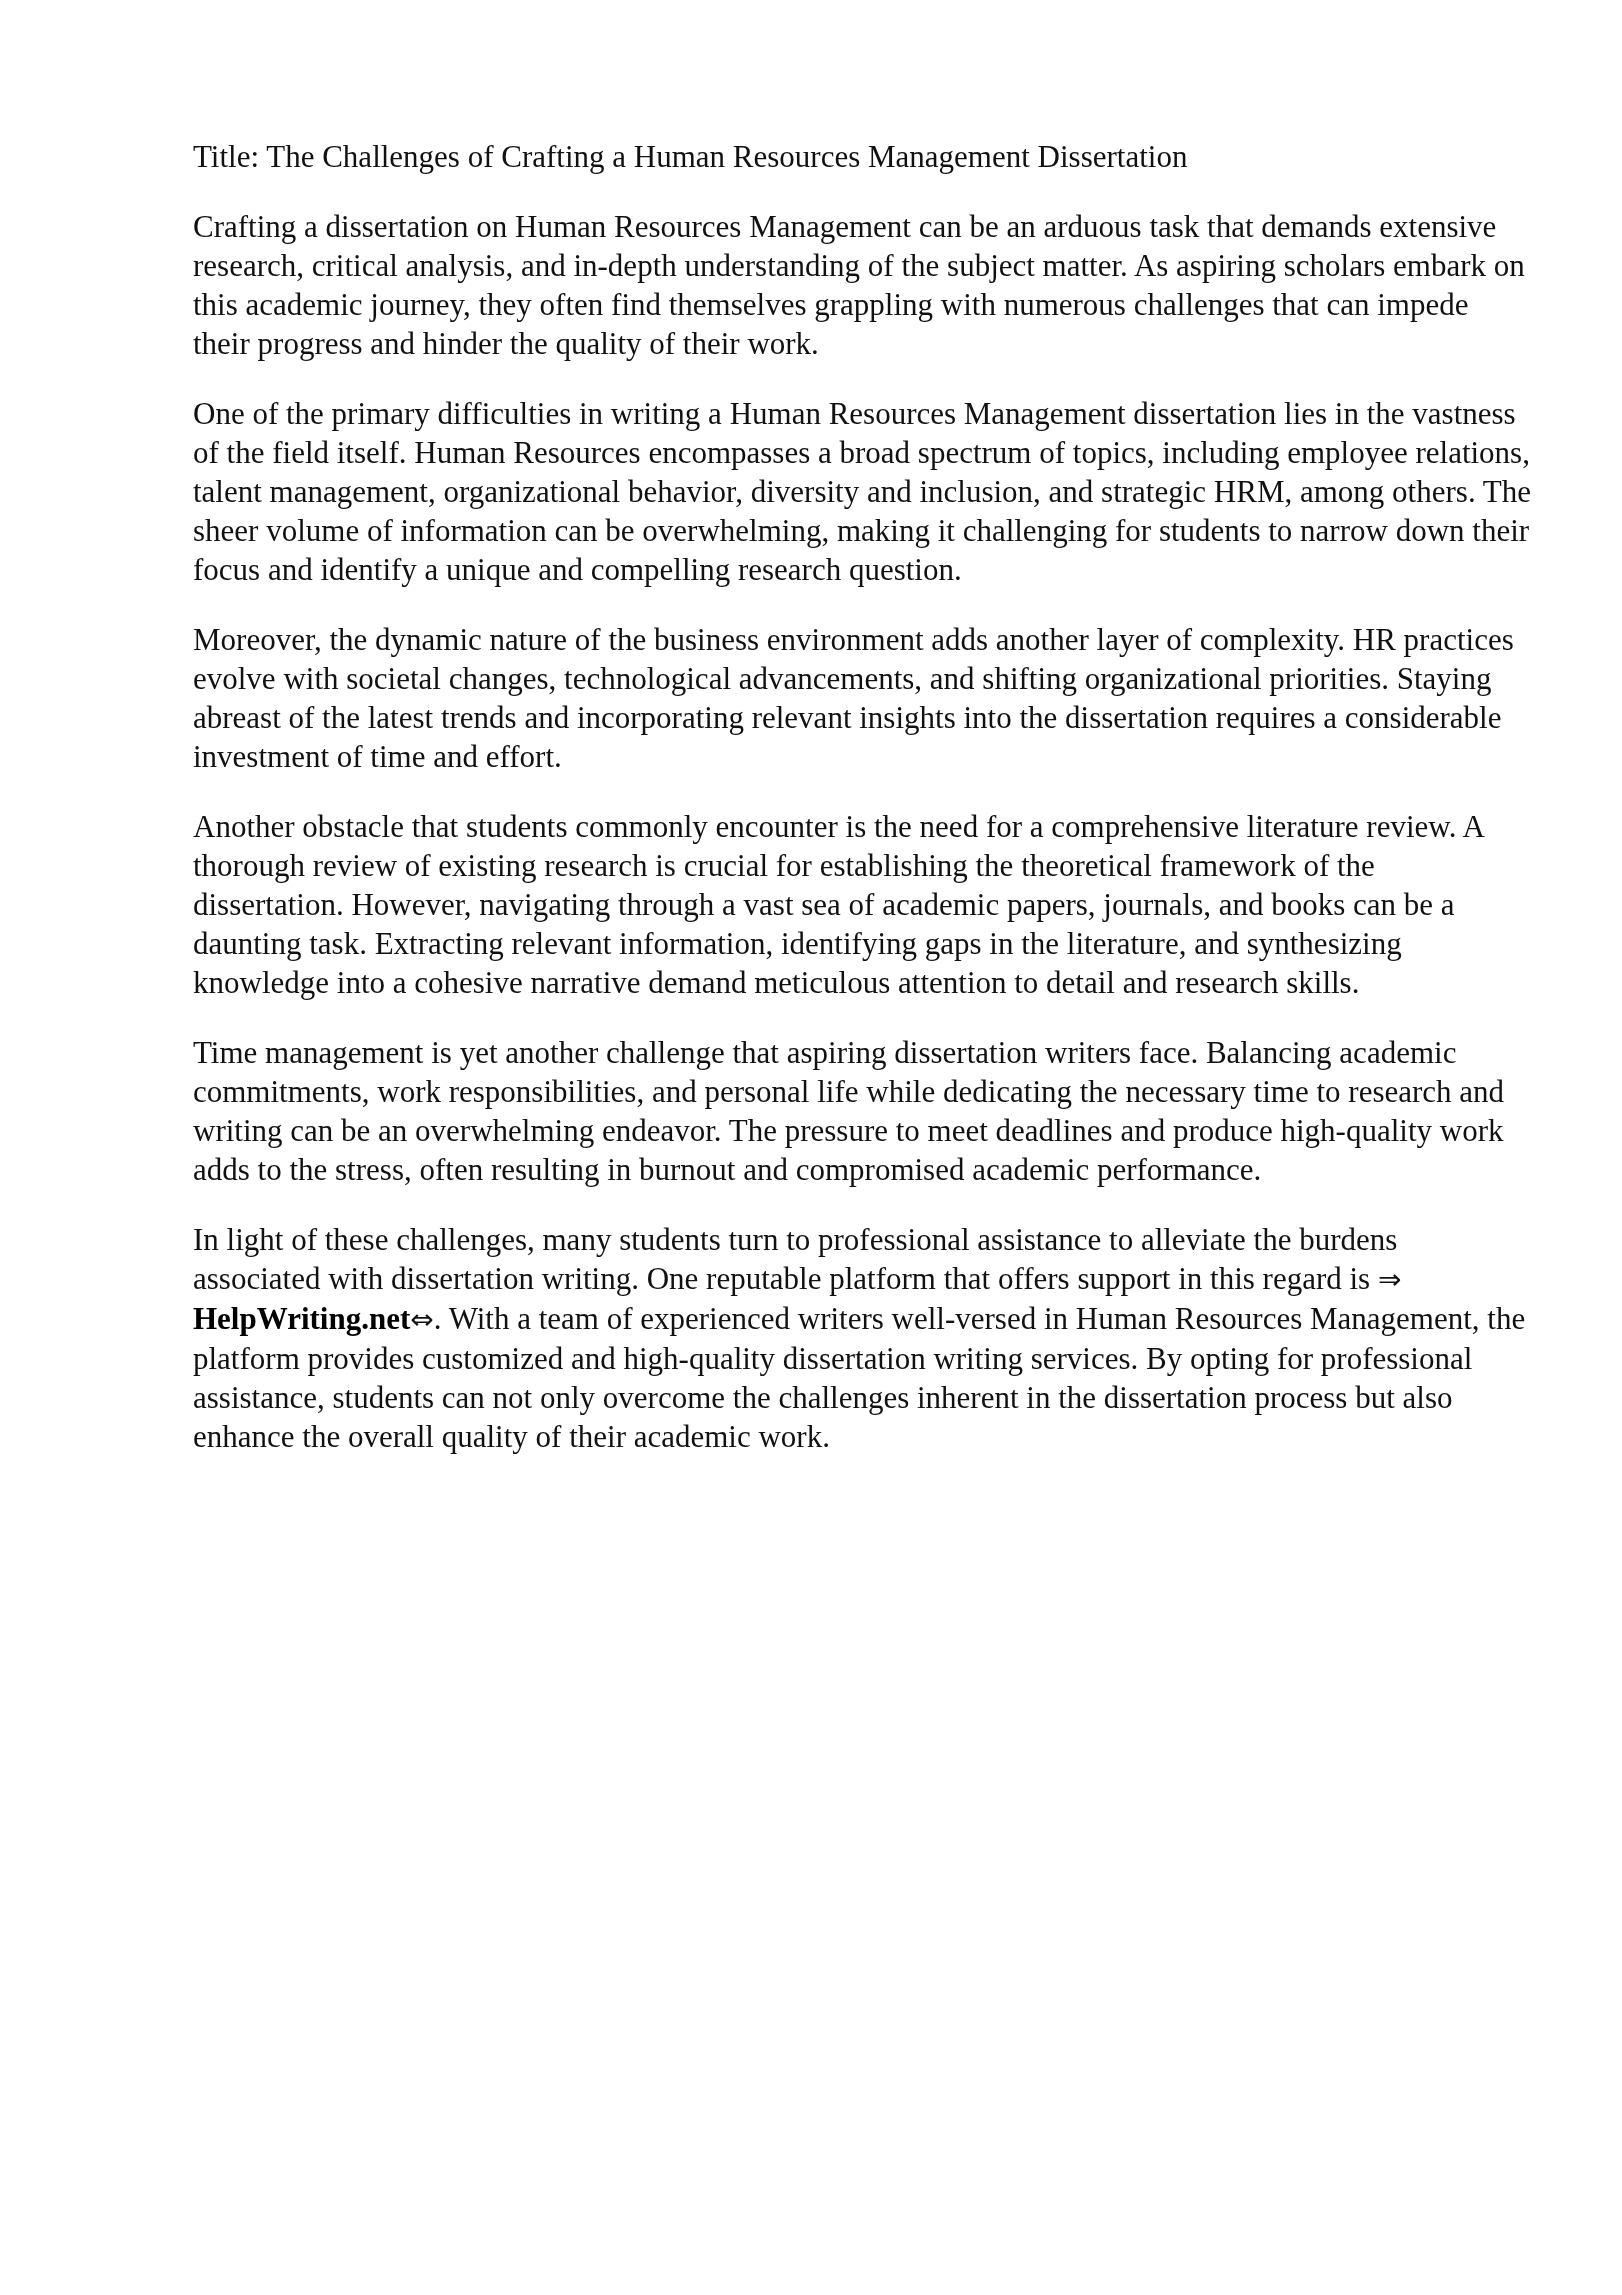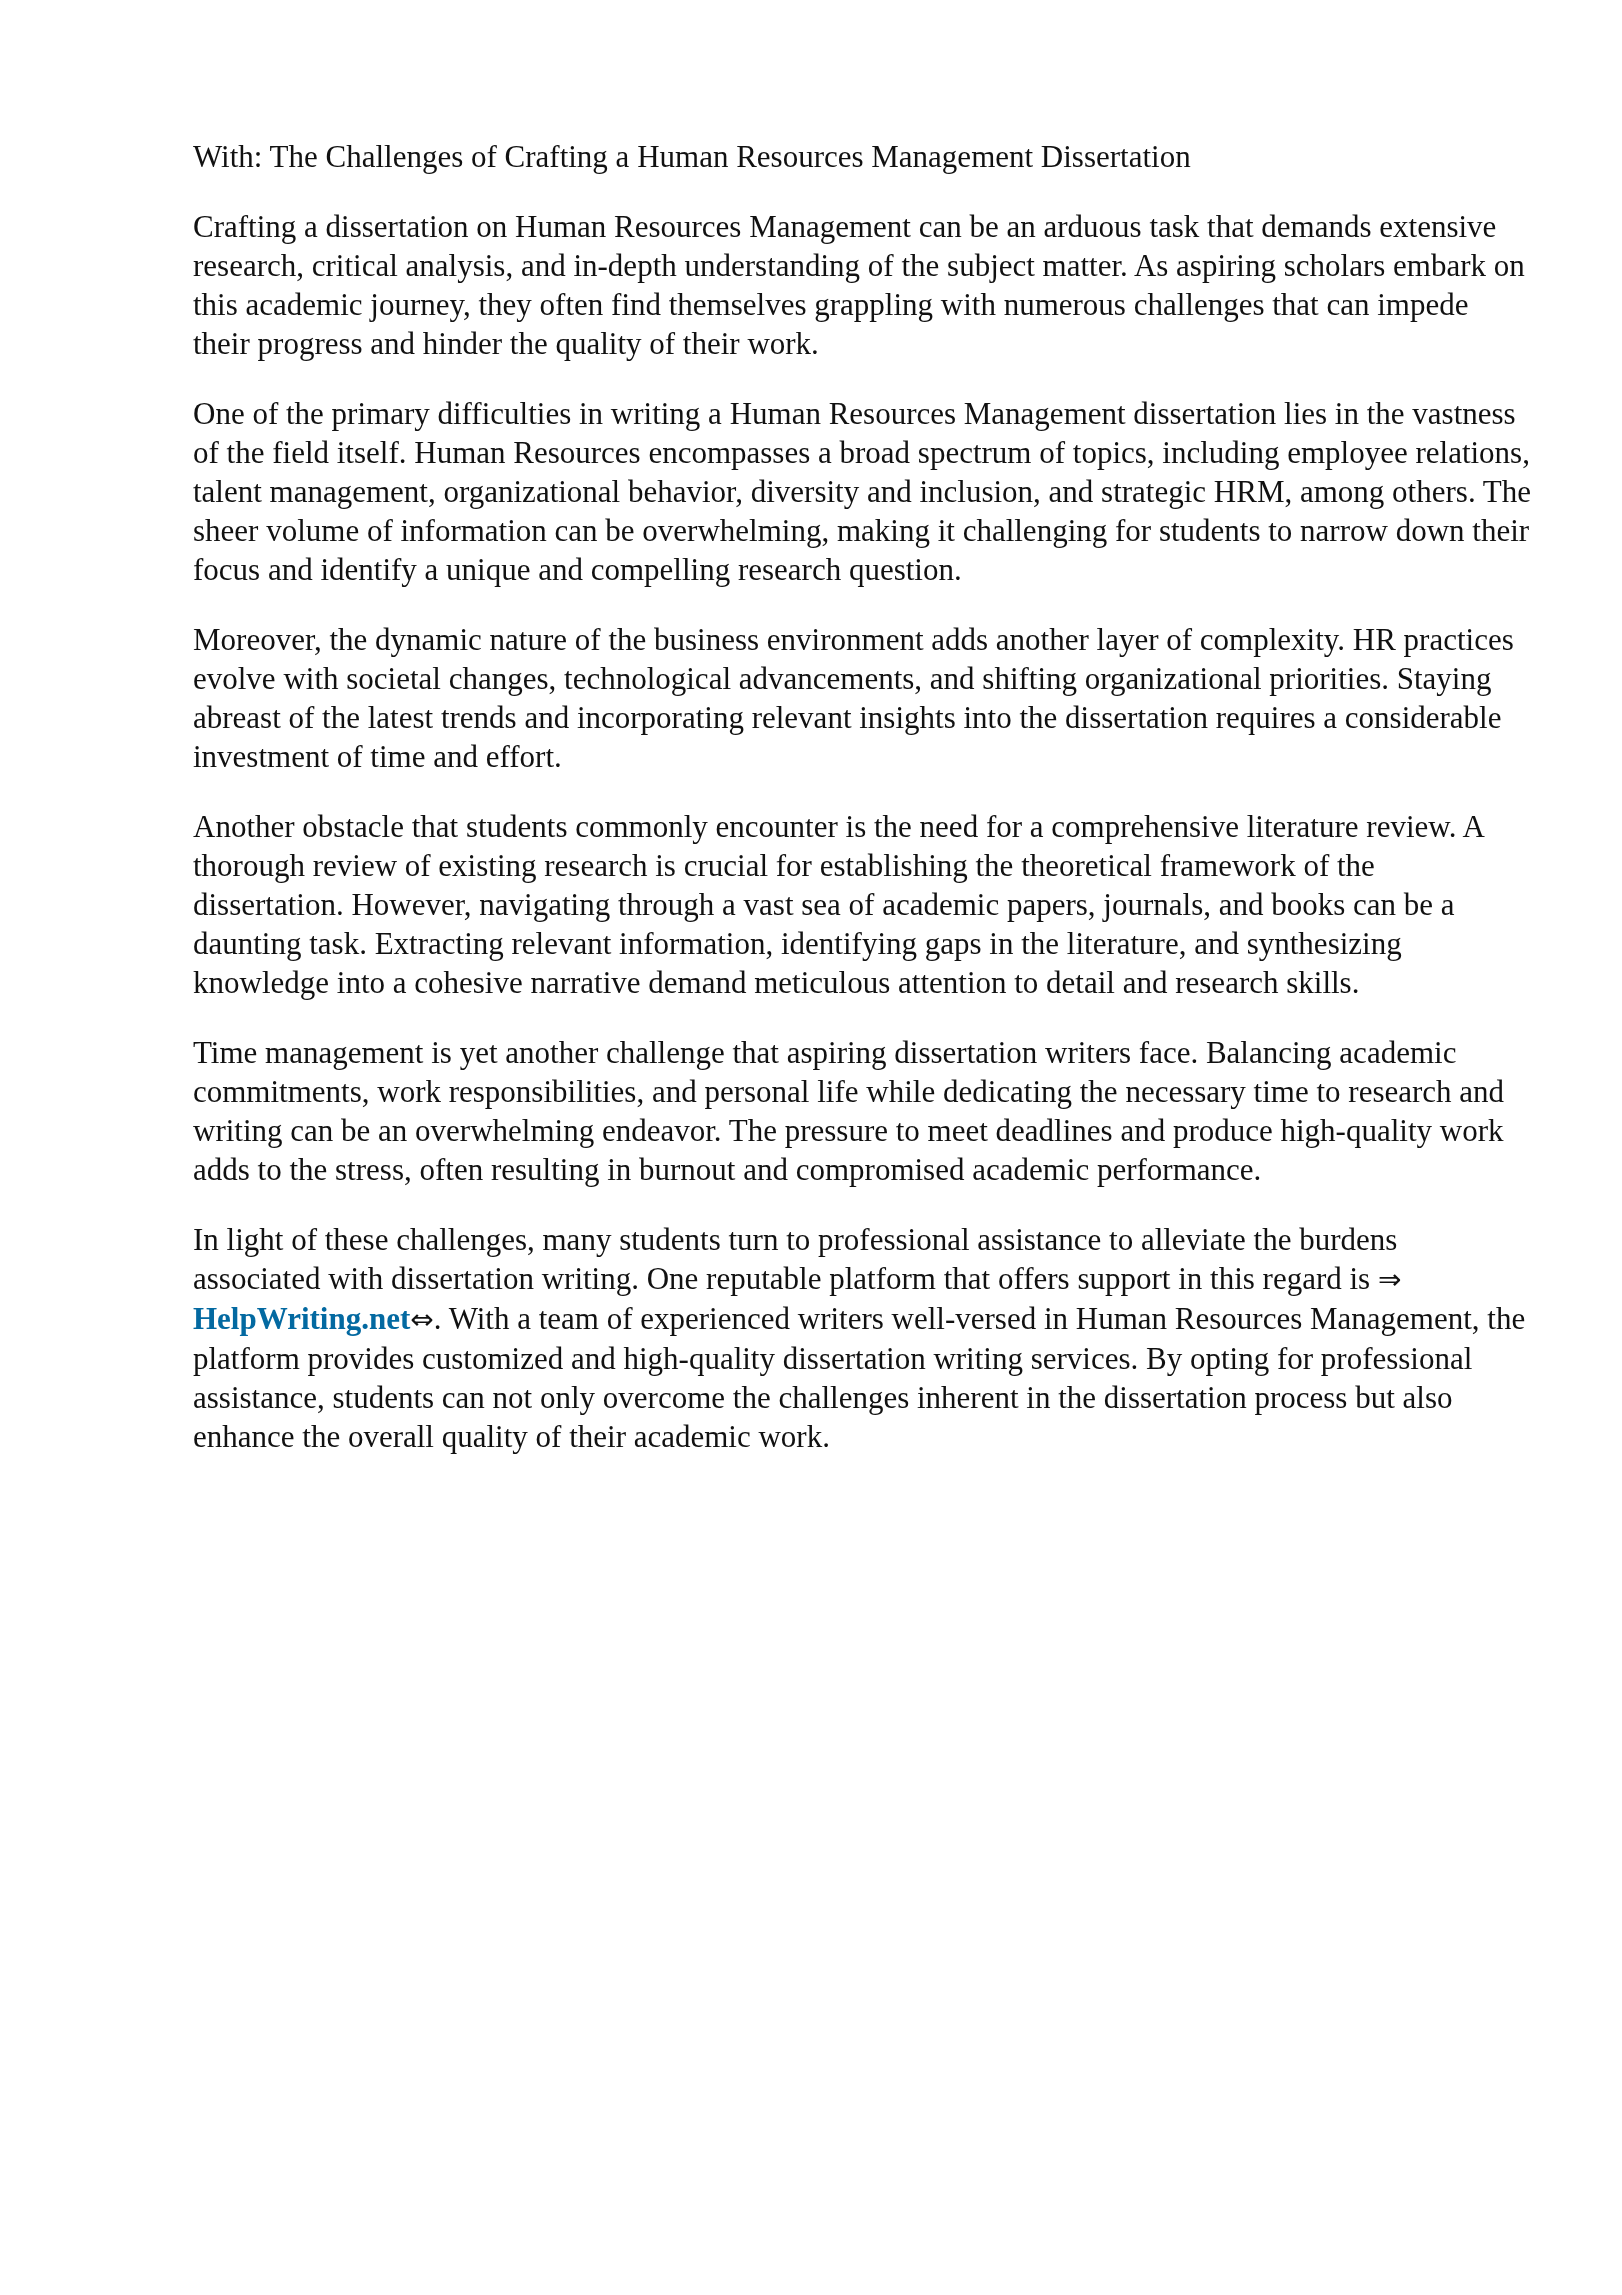--- a/index.html
+++ b/index.html
@@ -25,34 +25,34 @@
     }
     .title {
       margin: 0 0 31px 0;
       font-weight: normal;
       font-size: 31px;
     }
     .para {
       margin: 0 12px 31px 0;
     }
     .link {
-      color: #0369a1;
+      color: #000000;
       font-weight: bold;
       text-decoration: none;
     }
     .arrow {
       font-family: "DejaVu Sans", sans-serif;
       font-size: 28px;
     }
   </style>
 </head>
 <body>
 
 <div class="page">
-  <p class="title">With: The Challenges of Crafting a Human Resources Management Dissertation</p>
+  <p class="title">Title: The Challenges of Crafting a Human Resources Management Dissertation</p>
 
   <p class="para">Crafting a dissertation on Human Resources Management can be an arduous task that demands extensive research, critical analysis, and in-depth understanding of the subject matter. As aspiring scholars embark on this academic journey, they often find themselves grappling with numerous challenges that can impede their progress and hinder the quality of their work.</p>
   <p class="para">One of the primary difficulties in writing a Human Resources Management dissertation lies in the vastness of the field itself. Human Resources encompasses a broad spectrum of topics, including employee relations, talent management, organizational behavior, diversity and inclusion, and strategic HRM, among others. The sheer volume of information can be overwhelming, making it challenging for students to narrow down their focus and identify a unique and compelling research question.</p>
   <p class="para">Moreover, the dynamic nature of the business environment adds another layer of complexity. HR practices evolve with societal changes, technological advancements, and shifting organizational priorities. Staying abreast of the latest trends and incorporating relevant insights into the dissertation requires a considerable investment of time and effort.</p>
   <p class="para">Another obstacle that students commonly encounter is the need for a comprehensive literature review. A thorough review of existing research is crucial for establishing the theoretical framework of the dissertation. However, navigating through a vast sea of academic papers, journals, and books can be a daunting task. Extracting relevant information, identifying gaps in the literature, and synthesizing knowledge into a cohesive narrative demand meticulous attention to detail and research skills.</p>
   <p class="para">Time management is yet another challenge that aspiring dissertation writers face. Balancing academic commitments, work responsibilities, and personal life while dedicating the necessary time to research and writing can be an overwhelming endeavor. The pressure to meet deadlines and produce high-quality work adds to the stress, often resulting in burnout and compromised academic performance.</p>
 
   <p class="para"><span>In light of these challenges, many students turn to professional assistance to alleviate the burdens associated with dissertation writing. One reputable platform that offers support in this regard is </span><span class="arrow">⇒</span> <a class="link" href="#">HelpWriting.net</a><span class="arrow">⇔</span><span>. With a team of experienced writers well-versed in Human Resources Management, the platform provides customized and high-quality dissertation writing services. By opting for professional assistance, students can not only overcome the challenges inherent in the dissertation process but also enhance the overall quality of their academic work.</span></p>
 </div>
 

